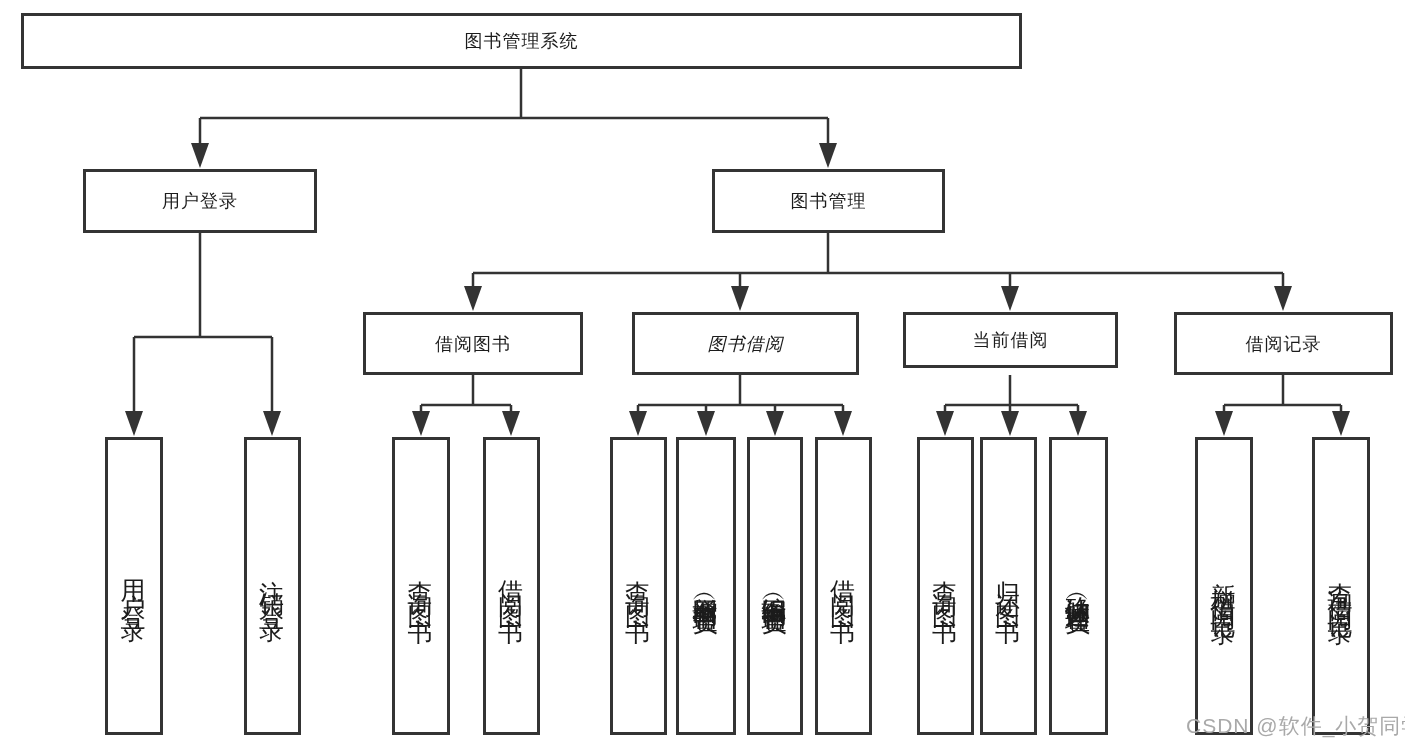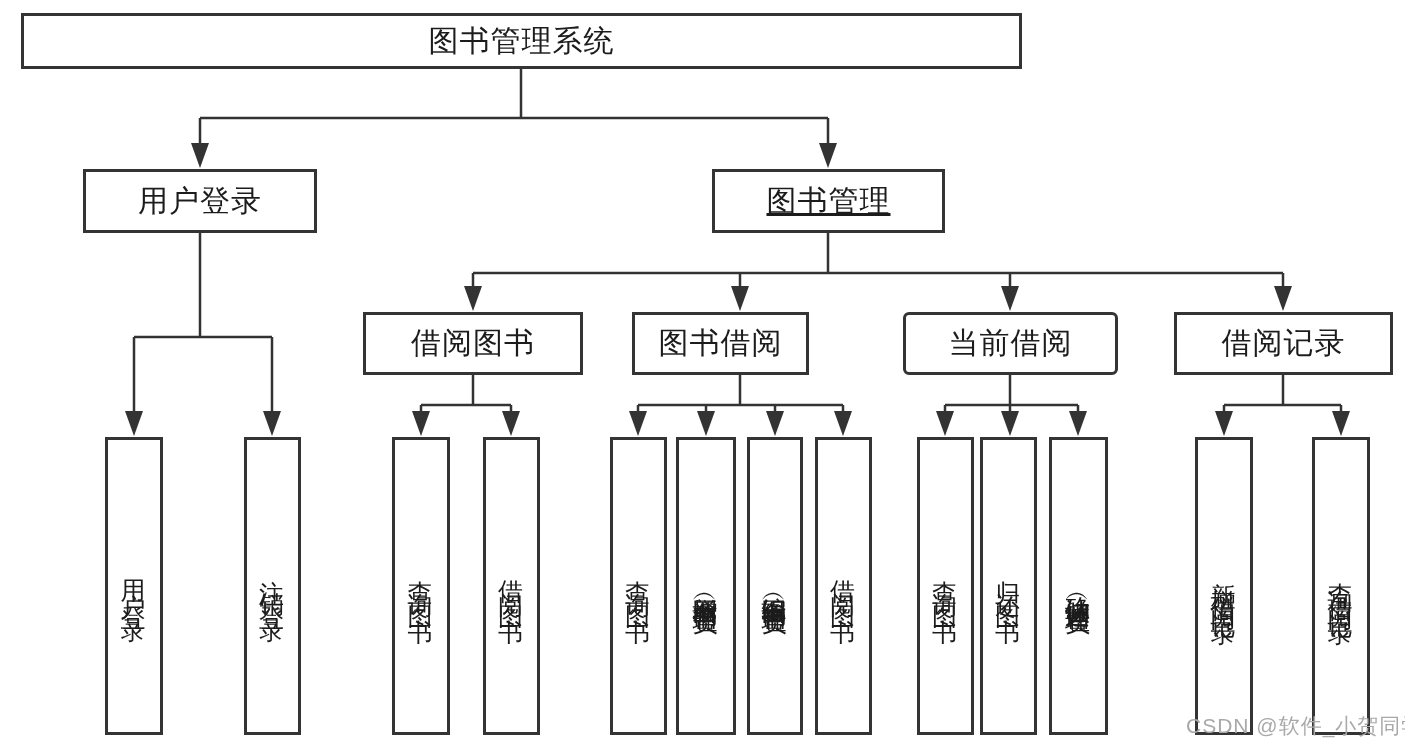--- a/index.html
+++ b/index.html
@@ -18,27 +18,27 @@
   .node {
     position: absolute;
     box-sizing: border-box;
     border: 3px solid #343434;
     background: #ffffff;
     display: flex;
     align-items: center;
     justify-content: center;
     color: #1c1c1c;
   }
-  .h-node { font-size: 30px; letter-spacing: 1px; white-space: nowrap; justify-content: center; }
+  .h-node { font-size: 18px; letter-spacing: 1px; white-space: nowrap; justify-content: center; }
   .root-node  { left: 21px;   top: 13px;  width: 1001px; height: 56px; }
   .l2-login   { left: 83px;   top: 169px; width: 234px;  height: 64px; }
-  .l2-mgmt    { left: 712px;  top: 169px; width: 233px;  height: 64px; text-decoration: underline; }
+  .l2-mgmt    { left: 712px;  top: 169px; width: 233px;  height: 64px; }
   .l3-rec     { left: 363px;  top: 312px; width: 220px;  height: 63px; }
-  .l3-borrow  { left: 632px;  top: 312px; width: 177px;  height: 63px; }
-  .l3-current { left: 903px;  top: 312px; width: 215px;  height: 63px; border-radius: 6px; }
+  .l3-borrow  { left: 632px;  top: 312px; width: 227px;  height: 63px; font-style: italic; }
+  .l3-current { left: 903px;  top: 312px; width: 215px;  height: 56px; }
   .l3-records { left: 1174px; top: 312px; width: 219px;  height: 63px; }
 
   .v-node { top: 437px; height: 298px; font-size: 25px; }
   .v-node span {
     writing-mode: vertical-rl;
     text-orientation: mixed;
     white-space: nowrap;
   }
   .vs4 span { letter-spacing: 13px; }
   .vs6 span { letter-spacing: 8px; }

